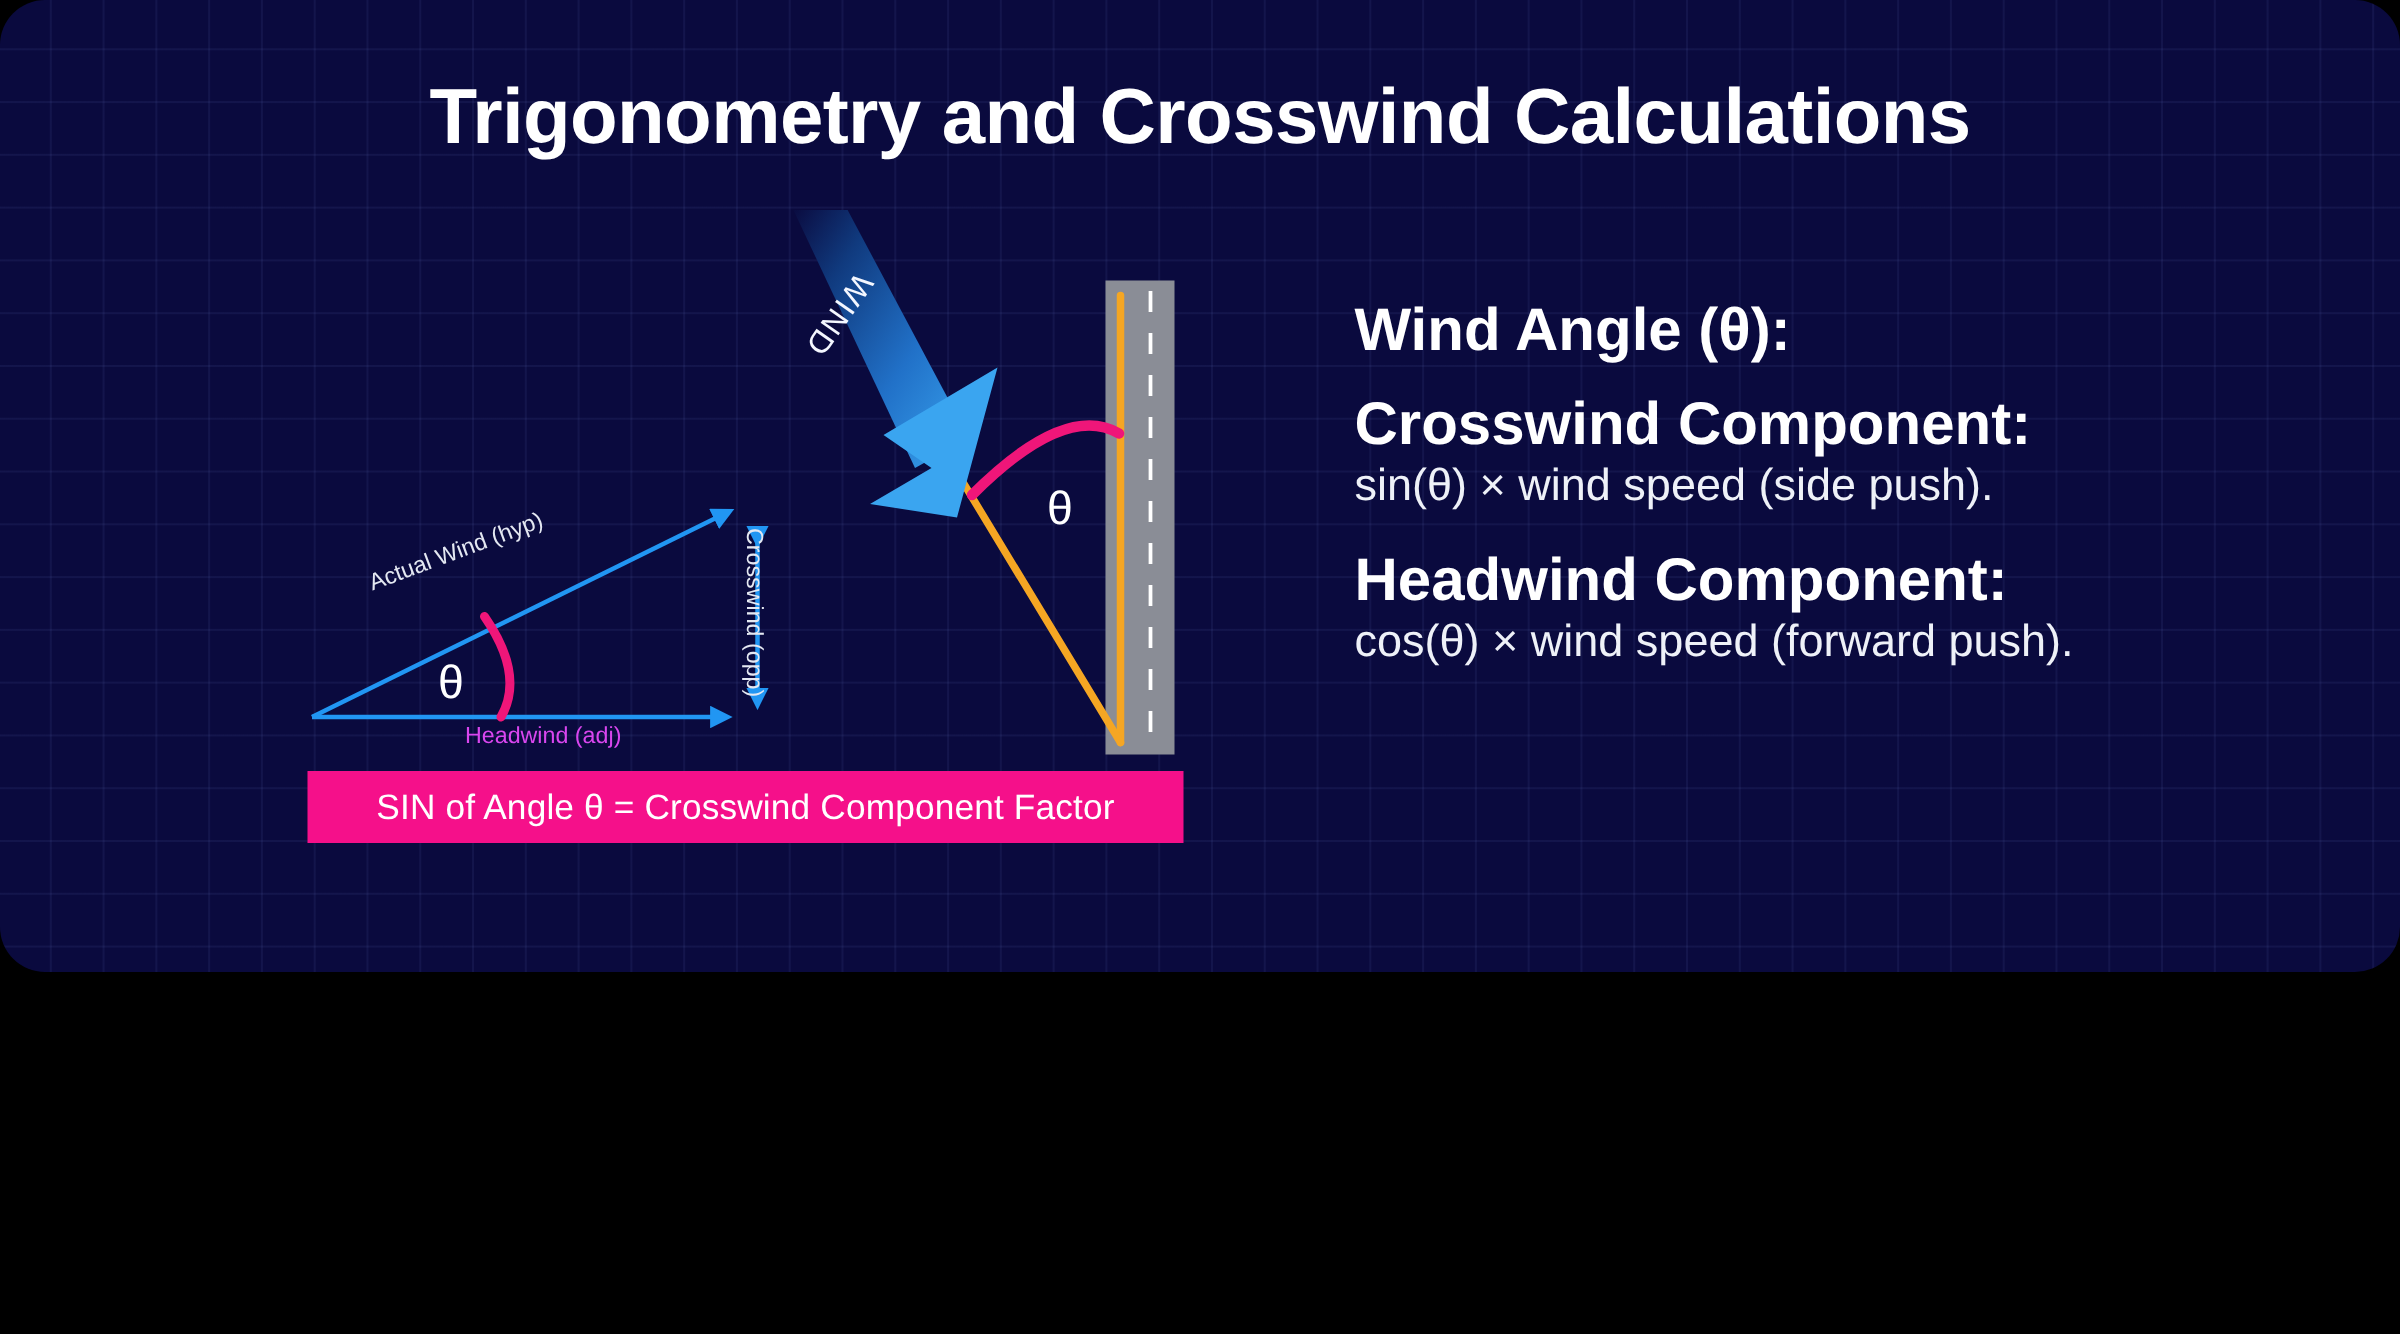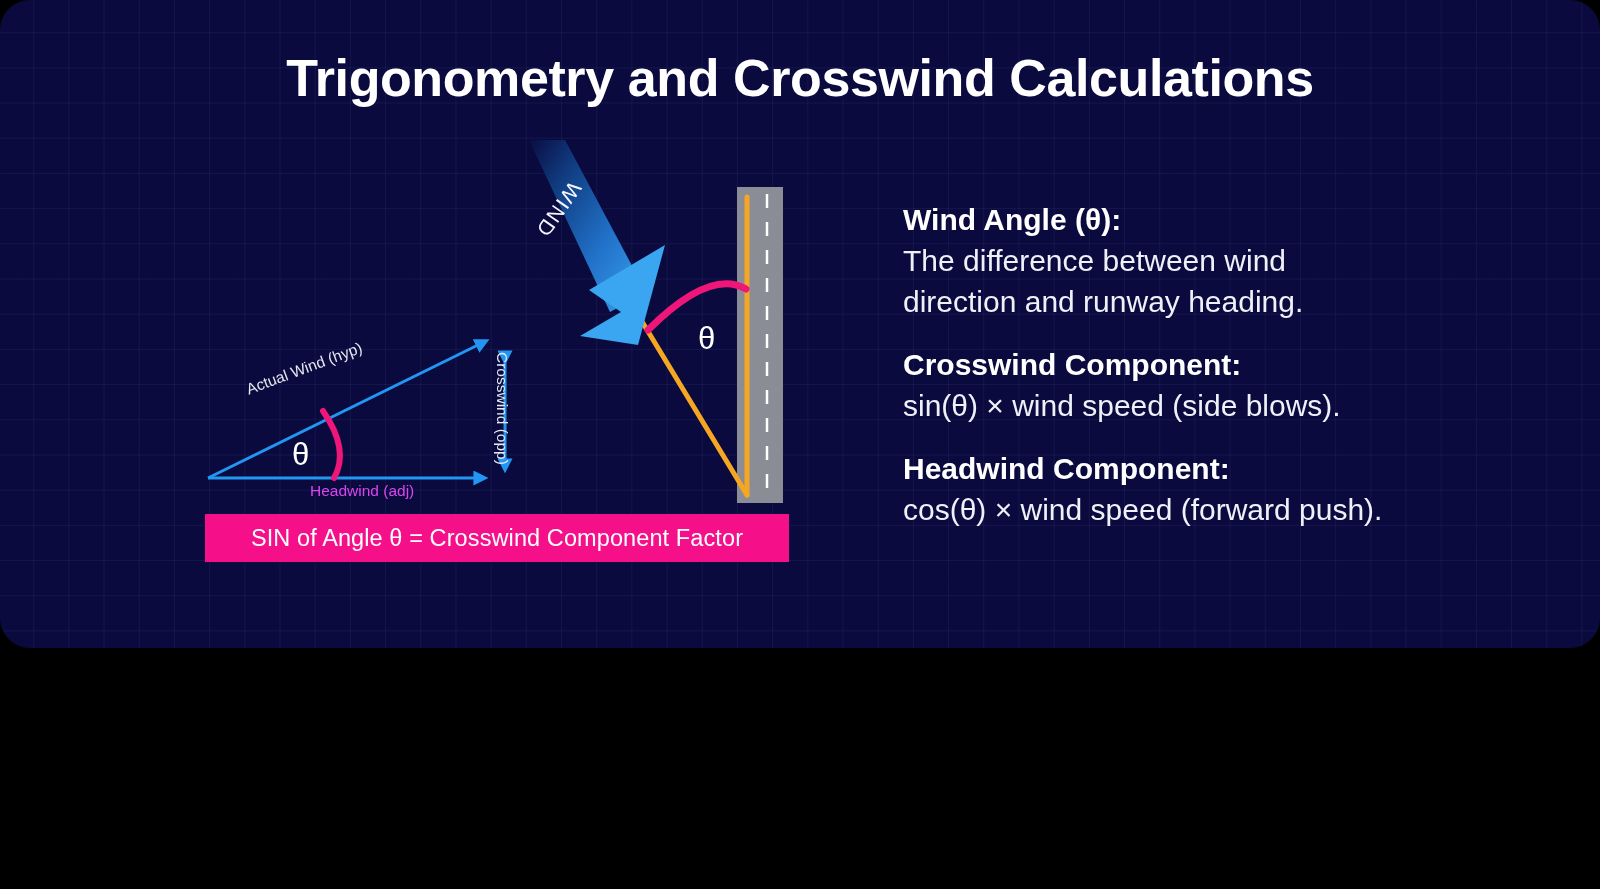--- a/index.html
+++ b/index.html
@@ -145,21 +145,21 @@
 
   
   #right-col {
     position: absolute;
     left: 903px; top: 200px;
     width: 620px;
   }
   .block { margin-bottom: 23px; }
   .block .heading {
     color: #ffffff;
-    font-size: 30px;
+    font-size: 40px;
     font-weight: bold;
     line-height: 40px;
   }
   .block .body {
     color: #eef1f8;
     font-size: 30px;
     line-height: 41px;
     font-weight: 400;
     white-space: pre-line;
   }
@@ -254,27 +254,25 @@
   <div id="theta-rwy">θ</div>
 
   <div id="pink-banner">
     <span>SIN of Angle θ = Crosswind Component Factor</span>
   </div>
 
   <div id="right-col">
 
     <div class="block">
       <div class="heading">Wind Angle (θ):</div>
-      <div class="body">The difference between wind
-direction and runway heading.</div>
     </div>
 
     <div class="block">
       <div class="heading">Crosswind Component:</div>
-      <div class="body">sin(θ) × wind speed (side blows).</div>
+      <div class="body">sin(θ) × wind speed (side push).</div>
     </div>
 
     <div class="block">
       <div class="heading">Headwind Component:</div>
       <div class="body">cos(θ) × wind speed (forward push).</div>
     </div>
 
   </div>
 
 

